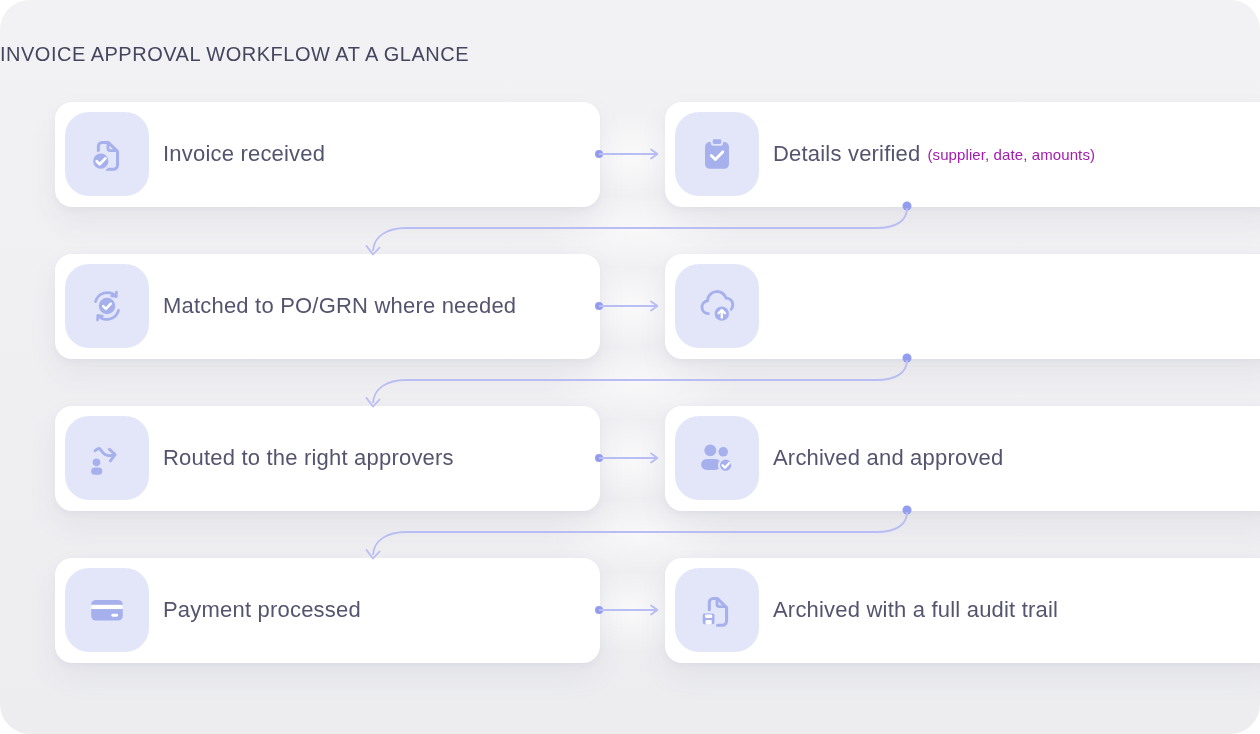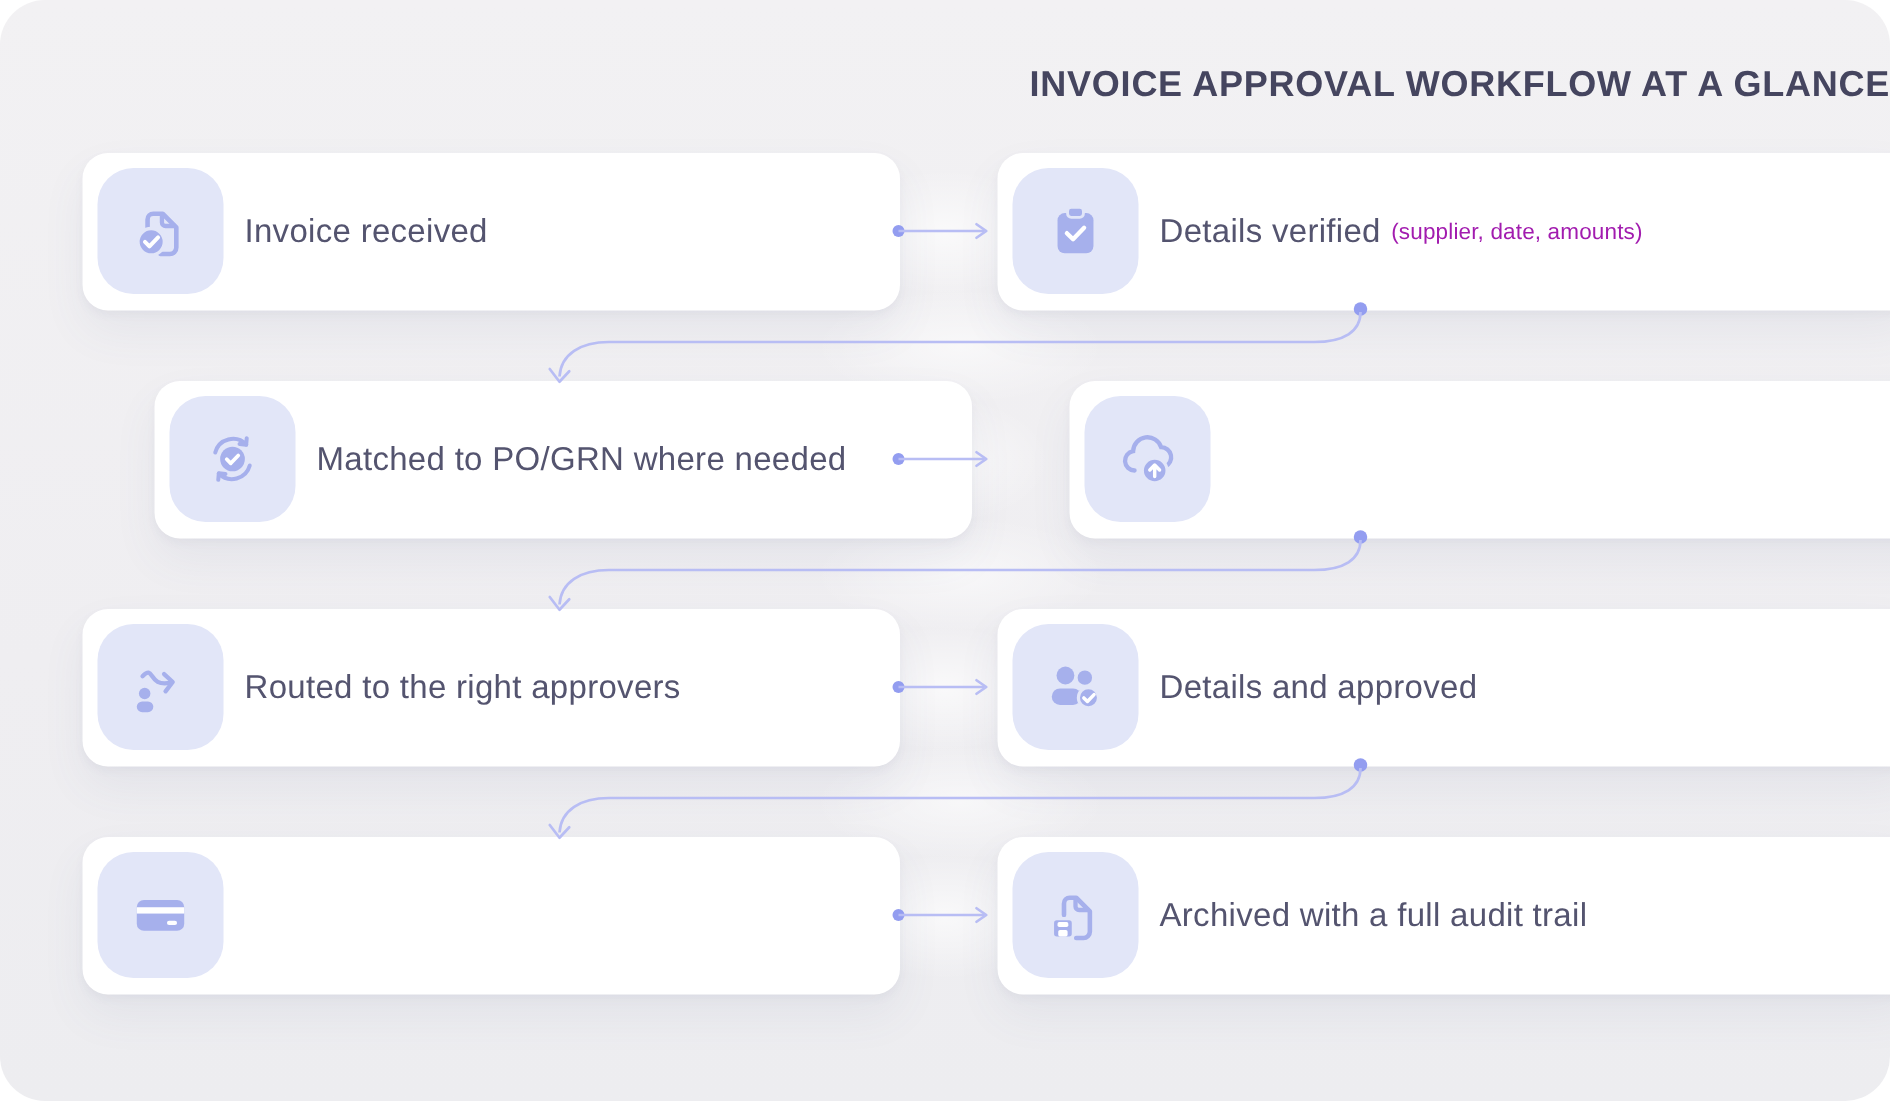--- a/index.html
+++ b/index.html
@@ -10,31 +10,31 @@
       radial-gradient(100px 60px at 630px 155px, rgba(255,255,255,.65), transparent 70%),
       radial-gradient(100px 60px at 630px 307px, rgba(255,255,255,.65), transparent 70%),
       radial-gradient(100px 60px at 630px 459px, rgba(255,255,255,.65), transparent 70%),
       radial-gradient(100px 60px at 630px 611px, rgba(255,255,255,.65), transparent 70%),
       radial-gradient(140px 55px at 640px 231px, rgba(255,255,255,.55), transparent 70%),
       radial-gradient(140px 55px at 640px 383px, rgba(255,255,255,.55), transparent 70%),
       radial-gradient(140px 55px at 640px 535px, rgba(255,255,255,.55), transparent 70%),
       linear-gradient(180deg,#f2f1f3 0%,#efeef1 60%,#ededf0 100%);
   }
   .title{
-    position:absolute;top:43px;left:0;width:100%;text-align:right;
-    font-size:24px;font-weight:700;letter-spacing:.5px;color:#45455f;
+    position:absolute;top:43px;left:0;width:100%;text-align:left;
+    font-size:20px;font-weight:400;letter-spacing:.5px;color:#45455f;
   }
   .card{
     position:absolute;height:105px;background:#ffffff;border-radius:17px;
     box-shadow:0 14px 30px rgba(90,95,140,.07),0 3px 6px rgba(90,95,140,.05);
     display:flex;align-items:center;padding-left:108px;box-sizing:border-box;
   }
   .col-l{left:55px;width:545px;}
   .col-r{left:665px;width:612px;}
-  .r0{top:102px;} .r1{top:254px;margin-left:48px;} .r2{top:406px;} .r3{top:558px;}
+  .r0{top:102px;} .r1{top:254px;} .r2{top:406px;} .r3{top:558px;}
   .tile{
     position:absolute;left:10px;top:10px;width:84px;height:84px;border-radius:24px;
     background:#e2e6f8;display:flex;align-items:center;justify-content:center;
   }
   .step-label{font-size:22px;font-weight:500;color:#54546f;letter-spacing:.2px;line-height:1.2;}
   .step-note{font-size:15px;font-weight:400;color:#a21caf;margin-left:7px;letter-spacing:.1px;}
   .conn{position:absolute;pointer-events:none;}
   .arrow-h{width:72px;height:18px;left:594px;}
   .a0{top:145px;} .a1{top:297px;} .a2{top:449px;} .a3{top:601px;}
   .s-conn{left:360px;width:560px;height:64px;}
@@ -111,31 +111,32 @@
     <div class="tile">
       <svg width="46" height="46" viewBox="0 0 48 48">
         <circle cx="30.5" cy="17.5" r="5" fill="#a6b0ec"></circle>
         <rect x="23.5" y="26" width="15.5" height="10" rx="5" fill="#a6b0ec"></rect>
         <circle cx="17" cy="16" r="6.2" fill="#a6b0ec"></circle>
         <rect x="7.5" y="25" width="20.5" height="11.5" rx="5.75" fill="#a6b0ec"></rect>
         <circle cx="33" cy="31.5" r="7" fill="#a6b0ec" stroke="#e2e6f8" stroke-width="2.2"></circle>
         <path d="M29.8 31.6 l2.5 2.5 l4.6 -4.8" fill="none" stroke="#ffffff" stroke-width="2.4" stroke-linecap="round" stroke-linejoin="round"></path>
       </svg>
     </div>
-    <span class="step-label">Details and approved</span>
+    <span class="step-label">Archived and approved</span>
   </div>
 
   <div class="card col-l r3">
     <div class="tile">
       <svg width="46" height="46" viewBox="0 0 48 48">
         <rect x="7.5" y="13.5" width="33" height="21.5" rx="5" fill="#a6b0ec"></rect>
         <rect x="7.5" y="18.6" width="33" height="4.4" fill="#ffffff"></rect>
         <rect x="28.5" y="28" width="7" height="3" rx="1.5" fill="#ffffff"></rect>
       </svg>
     </div>
+    <span class="step-label">Payment processed</span>
   </div>
 
   <div class="card col-r r3">
     <div class="tile">
       <svg width="46" height="46" viewBox="0 0 48 48">
         <path d="M16 24 v-8 a4 4 0 0 1 4 -4 h4.5 l9.5 9.5 v14 a4.5 4.5 0 0 1 -4.5 4.5 h-5" fill="none" stroke="#a6b0ec" stroke-width="3.2" stroke-linecap="round" stroke-linejoin="round"></path>
         <path d="M24 12.5 v5.5 a2.5 2.5 0 0 0 2.5 2.5 h7" fill="none" stroke="#a6b0ec" stroke-width="3" stroke-linejoin="round"></path>
         <rect x="8" y="26.5" width="14.5" height="13.5" rx="3" fill="#a6b0ec" stroke="#e2e6f8" stroke-width="2.2"></rect>
         <rect x="11.5" y="28.8" width="7.5" height="3.6" rx="1.2" fill="#ffffff"></rect>
         <rect x="12" y="34.4" width="6.5" height="4.6" rx="1.2" fill="#ffffff"></rect>

